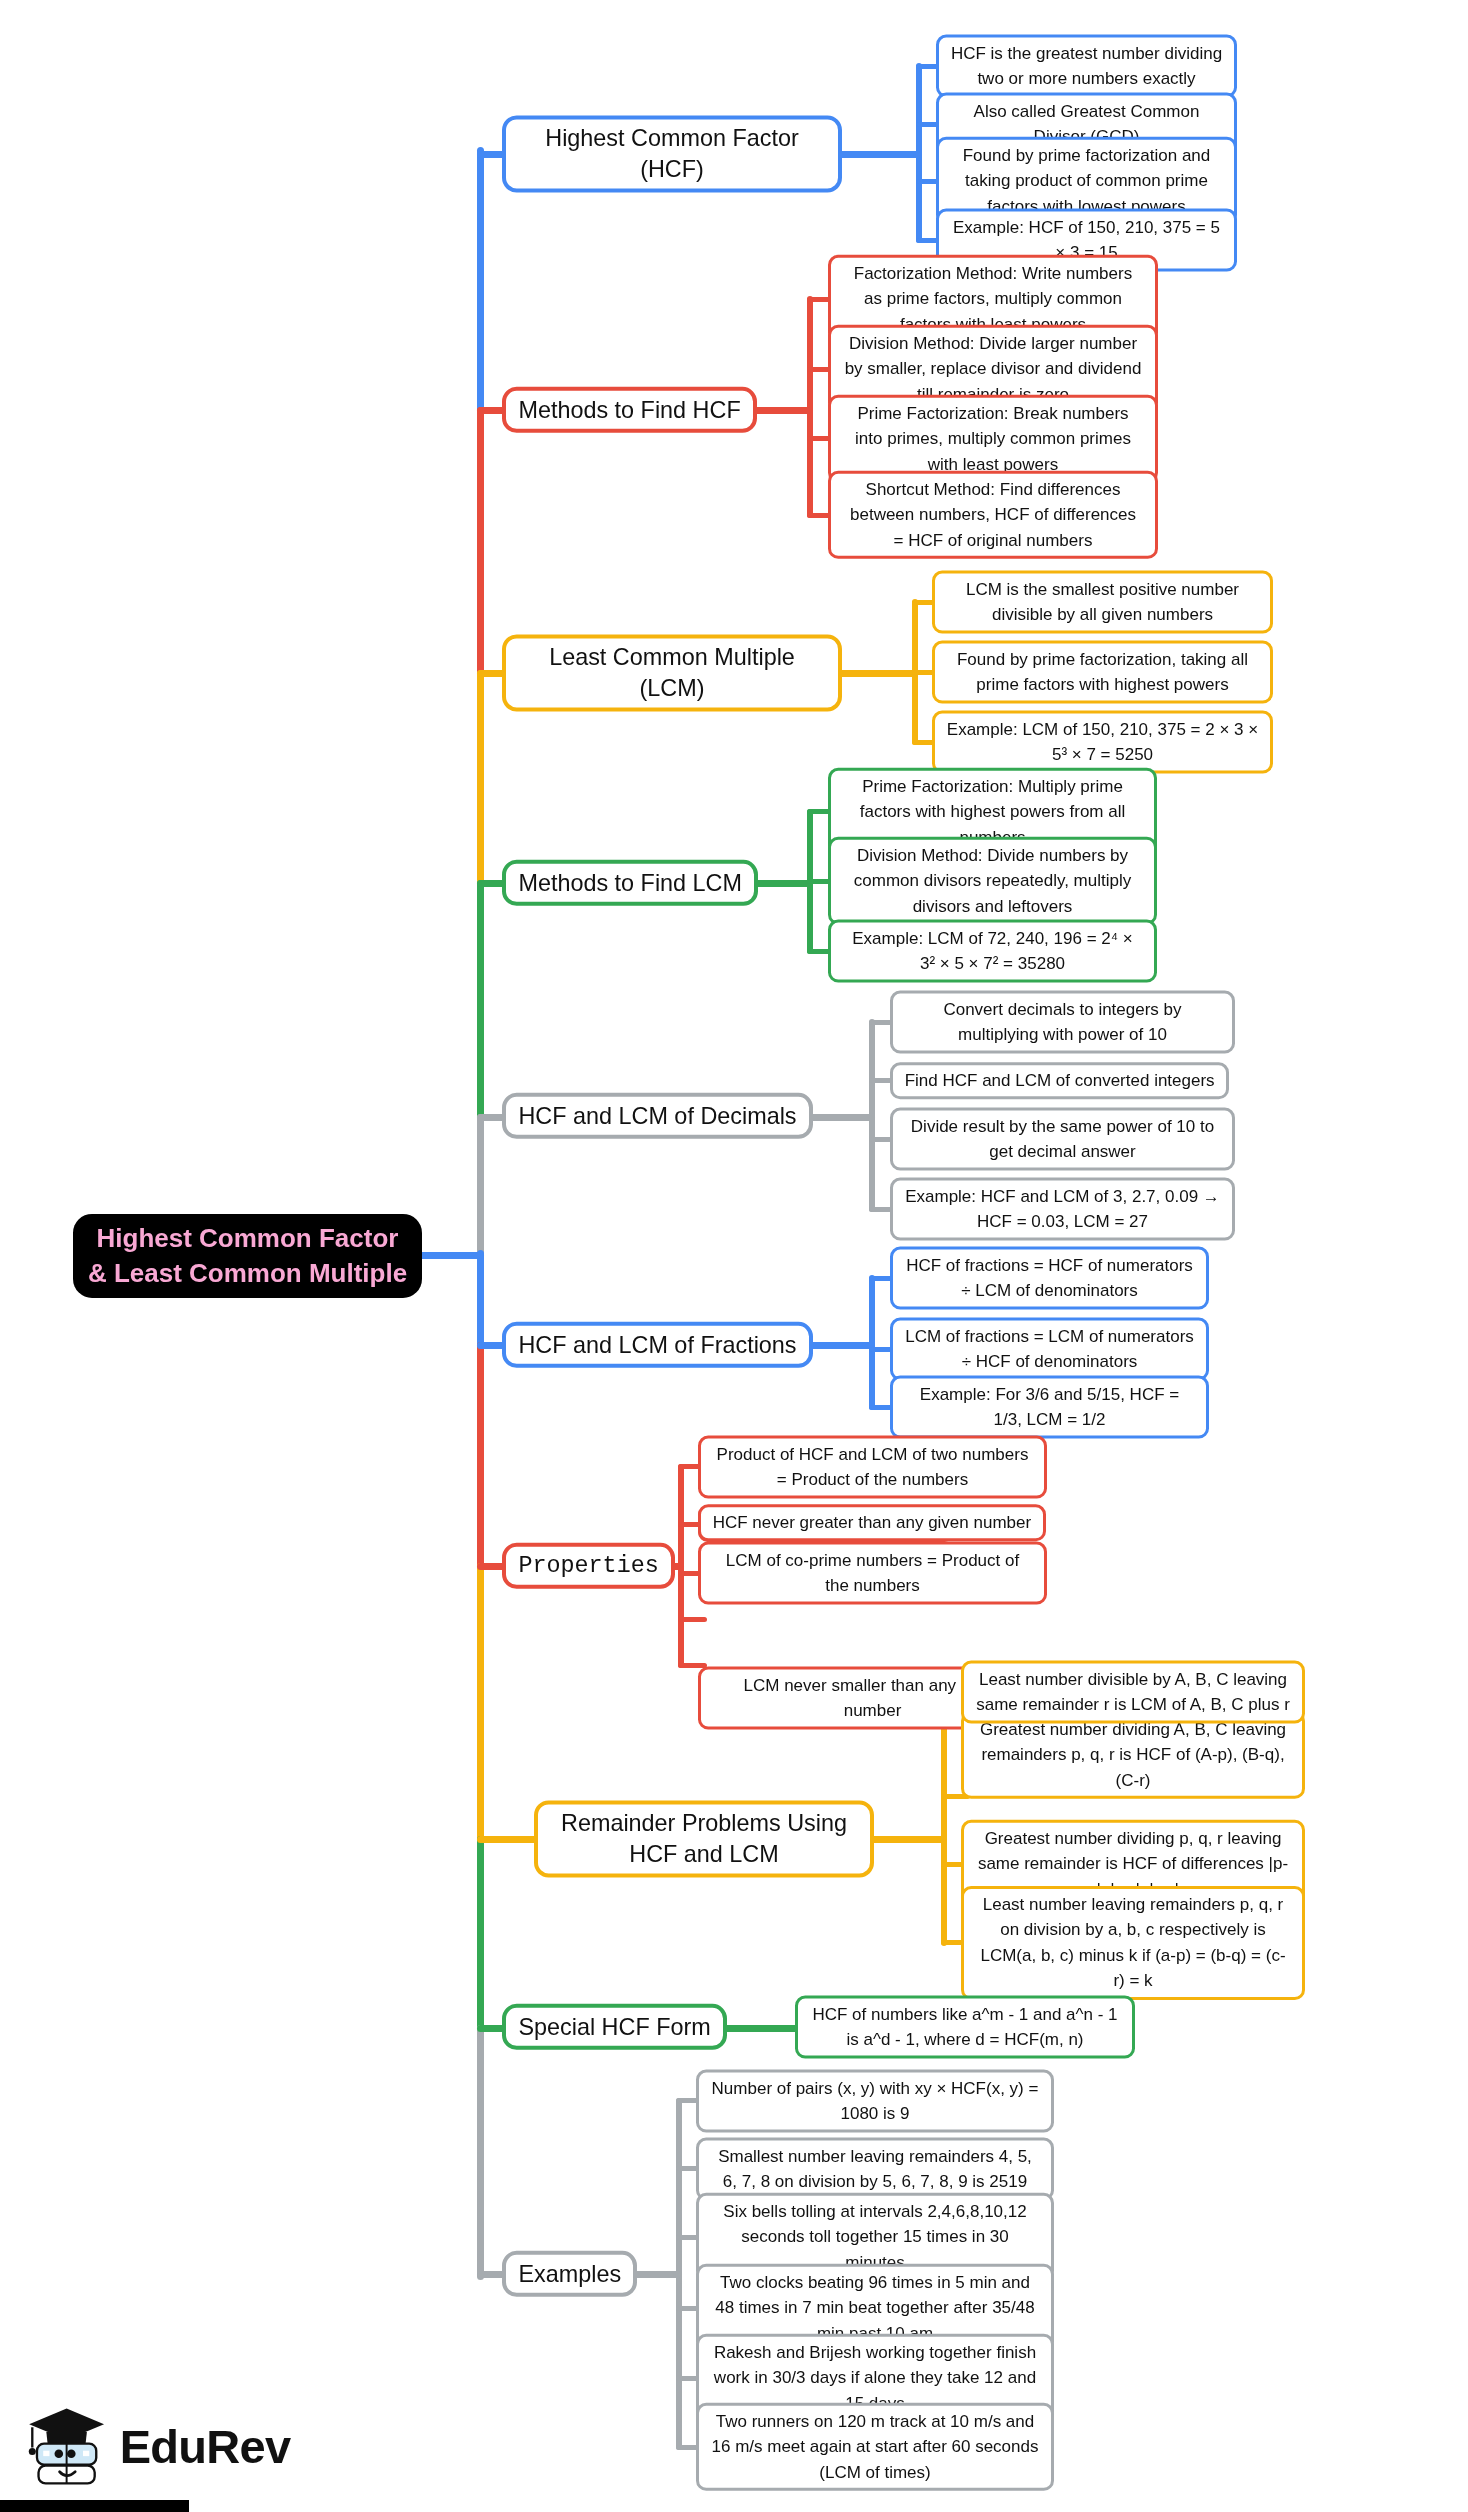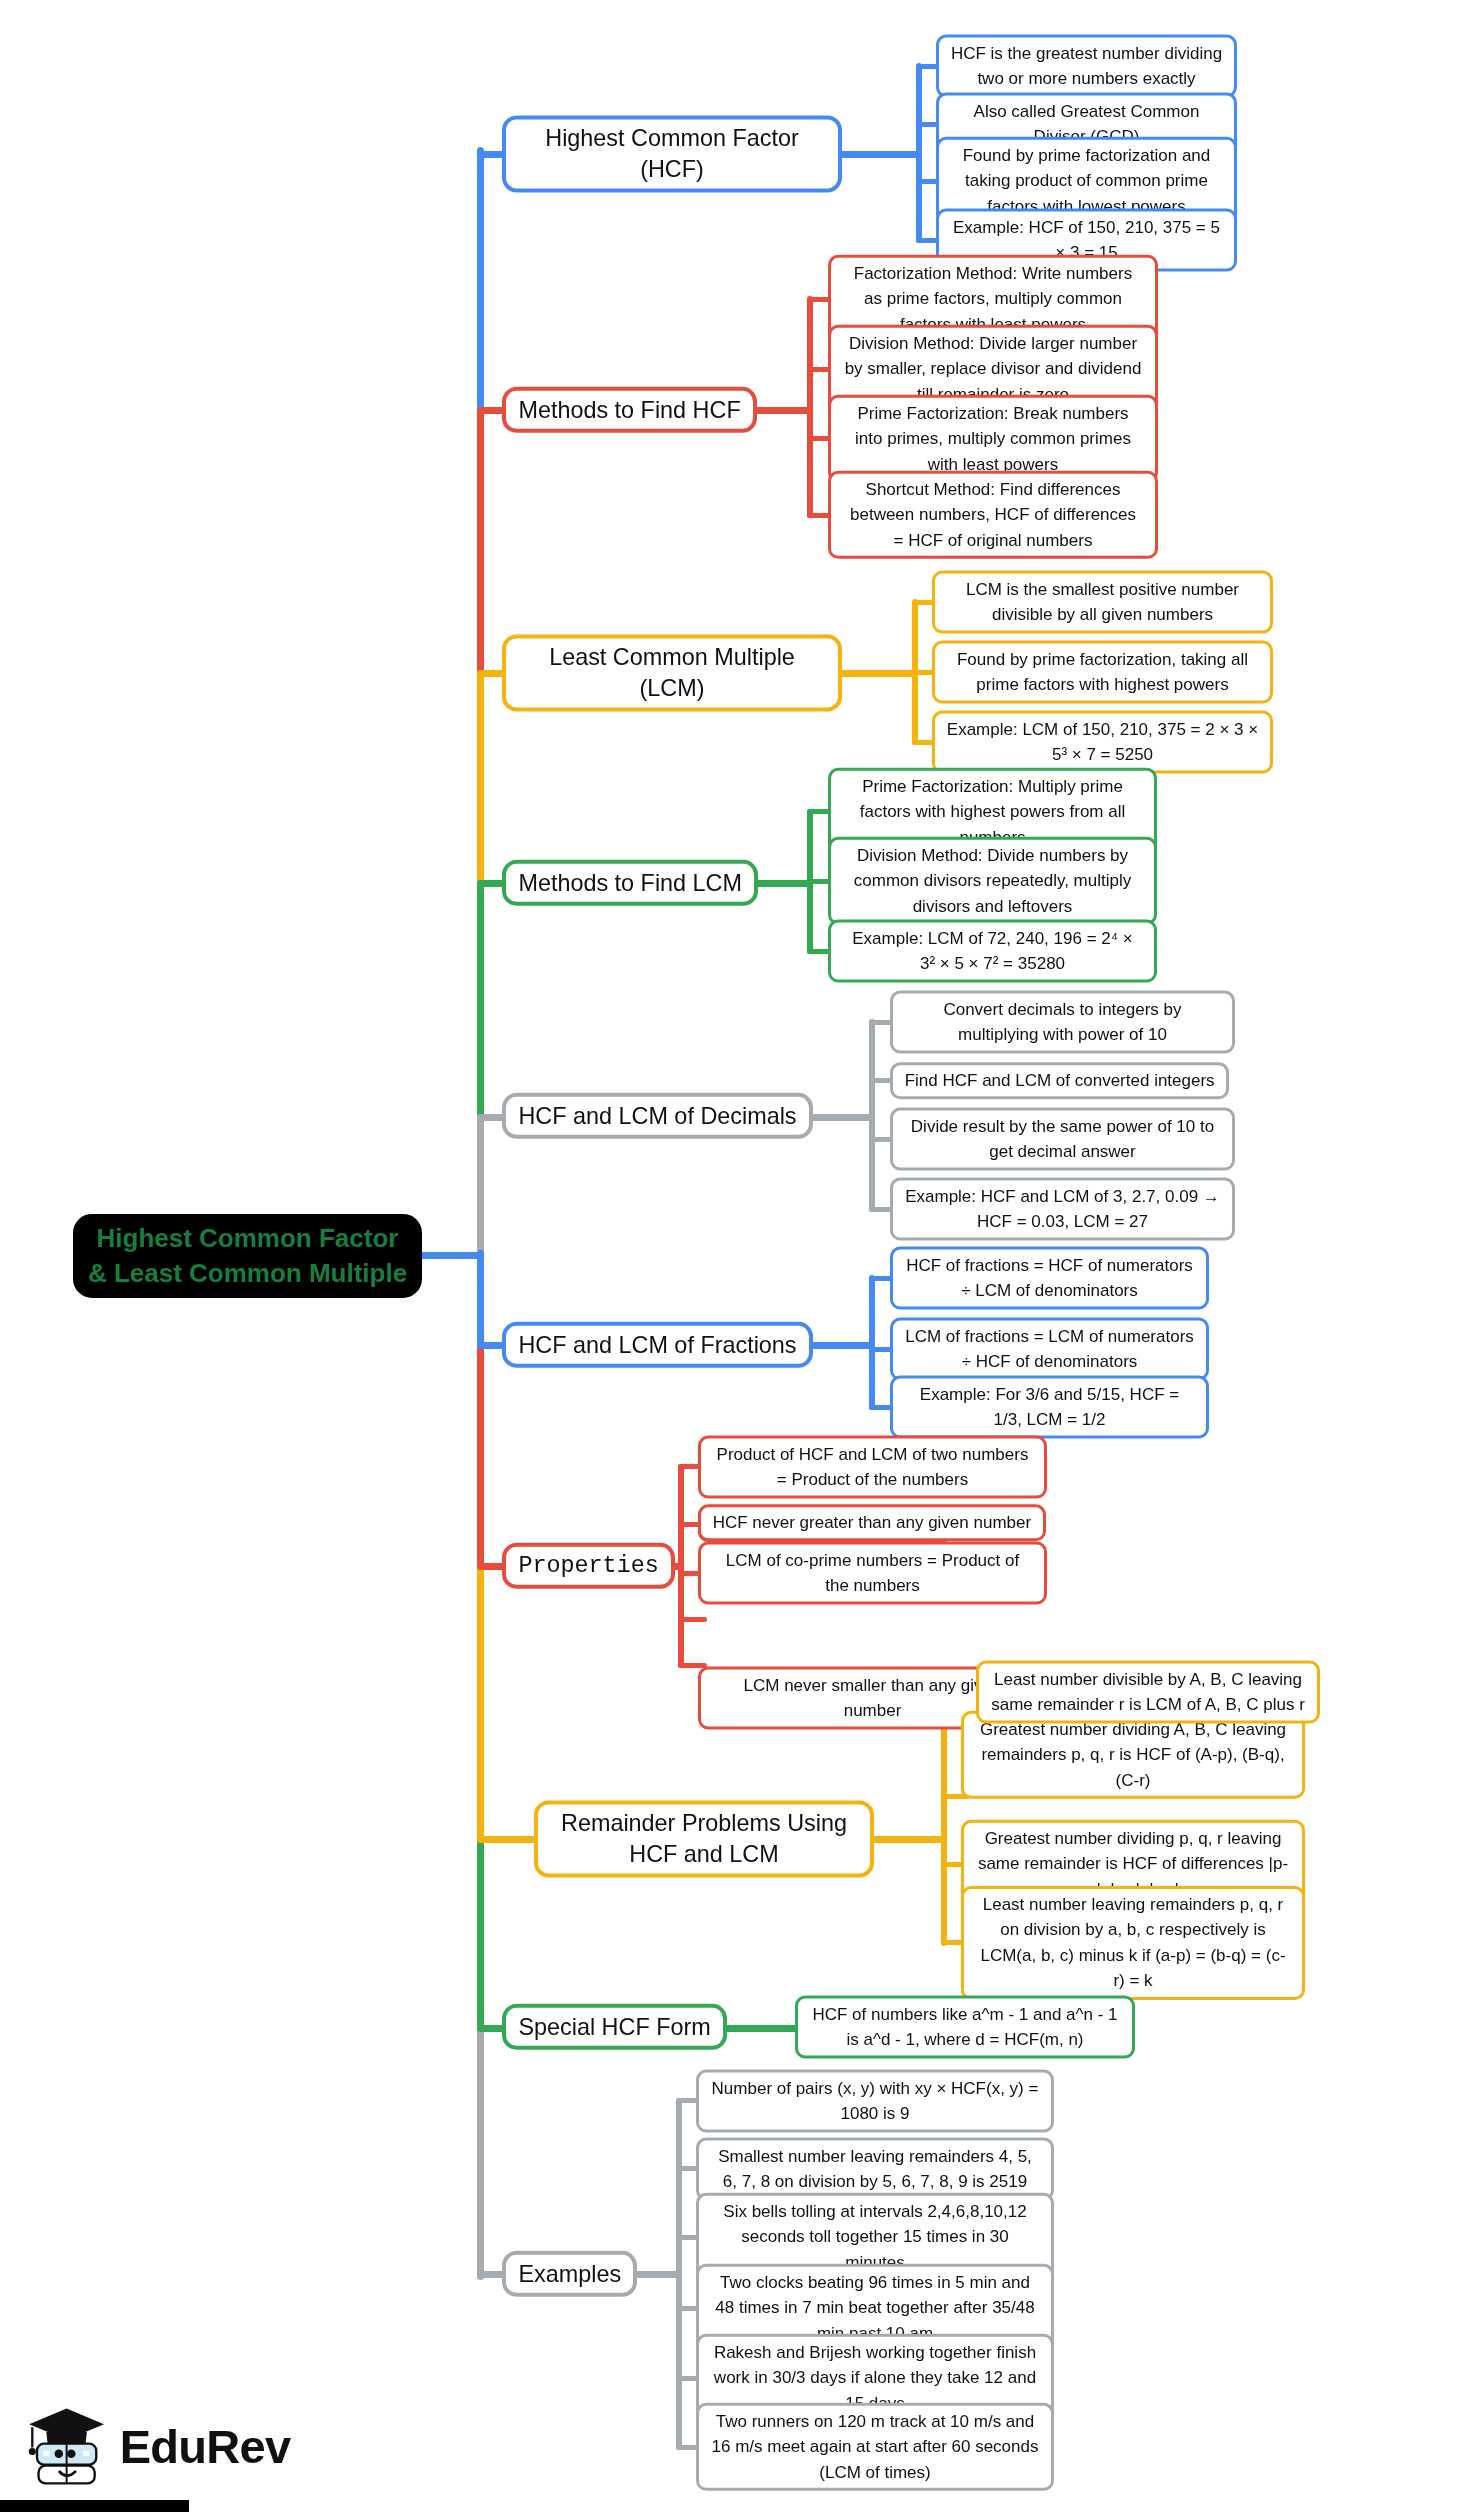--- a/index.html
+++ b/index.html
@@ -30,21 +30,21 @@
   }
   .logo{position:absolute;left:26px;top:2407px;display:flex;align-items:center;gap:11.7px;z-index:2;}
   .logo-text{font-size:47px;font-weight:bold;color:#111;letter-spacing:-0.7px;}
   .bottom-bar{position:absolute;left:0;top:2500px;width:189px;height:12.4px;background:#000;z-index:3;}
 </style>
 </head>
 <body>
 
 <div id="canvas">
 
-  <div class="central" style="background: rgb(0, 0, 0); color: #15803d;">Highest Common Factor &amp; Least Common Multiple</div>
+  <div class="central" style="background: rgb(0, 0, 0); color: #f9a8d4;">Highest Common Factor &amp; Least Common Multiple</div>
 
   <div class="logo">
     <svg width="82" height="78" viewBox="0 0 105 100" aria-hidden="true">
       <line x1="8" y1="26" x2="8" y2="52" stroke="#111" stroke-width="3"></line>
       <circle cx="8" cy="57" r="4.5" fill="#111"></circle>
       <polygon points="52,2 100,22 52,42 4,22" fill="#111"></polygon>
       <path d="M26,32 L78,32 L76,50 Q52,58 28,50 Z" fill="#111"></path>
       <rect x="14" y="47" width="76" height="27" rx="9" fill="#cfe8f7" stroke="#111" stroke-width="3"></rect>
       <rect x="22" y="56" width="8" height="7" fill="#fff"></rect>
       <rect x="73" y="56" width="8" height="7" fill="#fff"></rect>
@@ -143,21 +143,21 @@
     <div class="leaf" style="left: 698px; top: 1523px; max-width: 349px; border-color: rgb(231, 76, 60);">HCF never greater than any given number</div>
     <div class="leaf" style="left: 698px; top: 1665px; max-width: 349px; border-color: rgb(231, 76, 60); margin-top: 33px;">LCM never smaller than any given number</div>
     <div class="h-line" style="left: 477px; top: 1836px; width: 470px; height: 6.6px; background: rgb(245, 179, 13);"></div>
     <div class="v-line" style="left: 941px; top: 1723px; width: 5.8px; height: 223px; background: rgb(245, 179, 13);"></div>
     <div class="h-line" style="left: 941px; top: 1723px; width: 29px; height: 5.1px; background: rgb(245, 179, 13);"></div>
     <div class="h-line" style="left: 941px; top: 1794px; width: 29px; height: 5.1px; background: rgb(245, 179, 13);"></div>
     <div class="h-line" style="left: 941px; top: 1862px; width: 29px; height: 5.1px; background: rgb(245, 179, 13);"></div>
     <div class="h-line" style="left: 941px; top: 1940px; width: 29px; height: 5.1px; background: rgb(245, 179, 13);"></div>
     <div class="topic" style="left: 502px; top: 1839px; border-color: rgb(245, 179, 13); margin-left: 32px;">Remainder Problems Using HCF and LCM</div>
     <div class="leaf" style="left: 961px; top: 1726px; max-width: 344px; border-color: rgb(245, 179, 13); margin-top: 29px;">Greatest number dividing A, B, C leaving remainders p, q, r is HCF of (A-p), (B-q), (C-r)</div>
-    <div class="leaf" style="left: 961px; top: 1692px; max-width: 344px; border-color: rgb(245, 179, 13); margin-left: 15px;">Least number divisible by A, B, C leaving same remainder r is LCM of A, B, C plus r</div>
+    <div class="leaf" style="left: 961px; top: 1692px; max-width: 344px; border-color: rgb(245, 179, 13);">Least number divisible by A, B, C leaving same remainder r is LCM of A, B, C plus r</div>
     <div class="leaf" style="left: 961px; top: 1864px; max-width: 344px; border-color: rgb(245, 179, 13);">Greatest number dividing p, q, r leaving same remainder is HCF of differences |p-q|, |q-r|, |r-p|</div>
     <div class="leaf" style="left: 961px; top: 1943px; max-width: 344px; border-color: rgb(245, 179, 13);">Least number leaving remainders p, q, r on division by a, b, c respectively is LCM(a, b, c) minus k if (a-p) = (b-q) = (c-r) = k</div>
     <div class="h-line" style="left: 477px; top: 2025px; width: 328px; height: 6.6px; background: rgb(52, 168, 83);"></div>
     <div class="topic" style="left: 502px; top: 2027px; border-color: rgb(52, 168, 83);">Special HCF Form</div>
     <div class="leaf" style="left: 795px; top: 2027px; max-width: 340px; border-color: rgb(52, 168, 83);">HCF of numbers like a^m - 1 and a^n - 1 is a^d - 1, where d = HCF(m, n)</div>
     <div class="h-line" style="left: 477px; top: 2271px; width: 205px; height: 6.6px; background: rgb(166, 171, 175);"></div>
     <div class="v-line" style="left: 676px; top: 2098px; width: 5.8px; height: 352px; background: rgb(166, 171, 175);"></div>
     <div class="h-line" style="left: 676px; top: 2098px; width: 29px; height: 5.1px; background: rgb(166, 171, 175);"></div>
     <div class="h-line" style="left: 676px; top: 2166px; width: 29px; height: 5.1px; background: rgb(166, 171, 175);"></div>
     <div class="h-line" style="left: 676px; top: 2235px; width: 29px; height: 5.1px; background: rgb(166, 171, 175);"></div>

